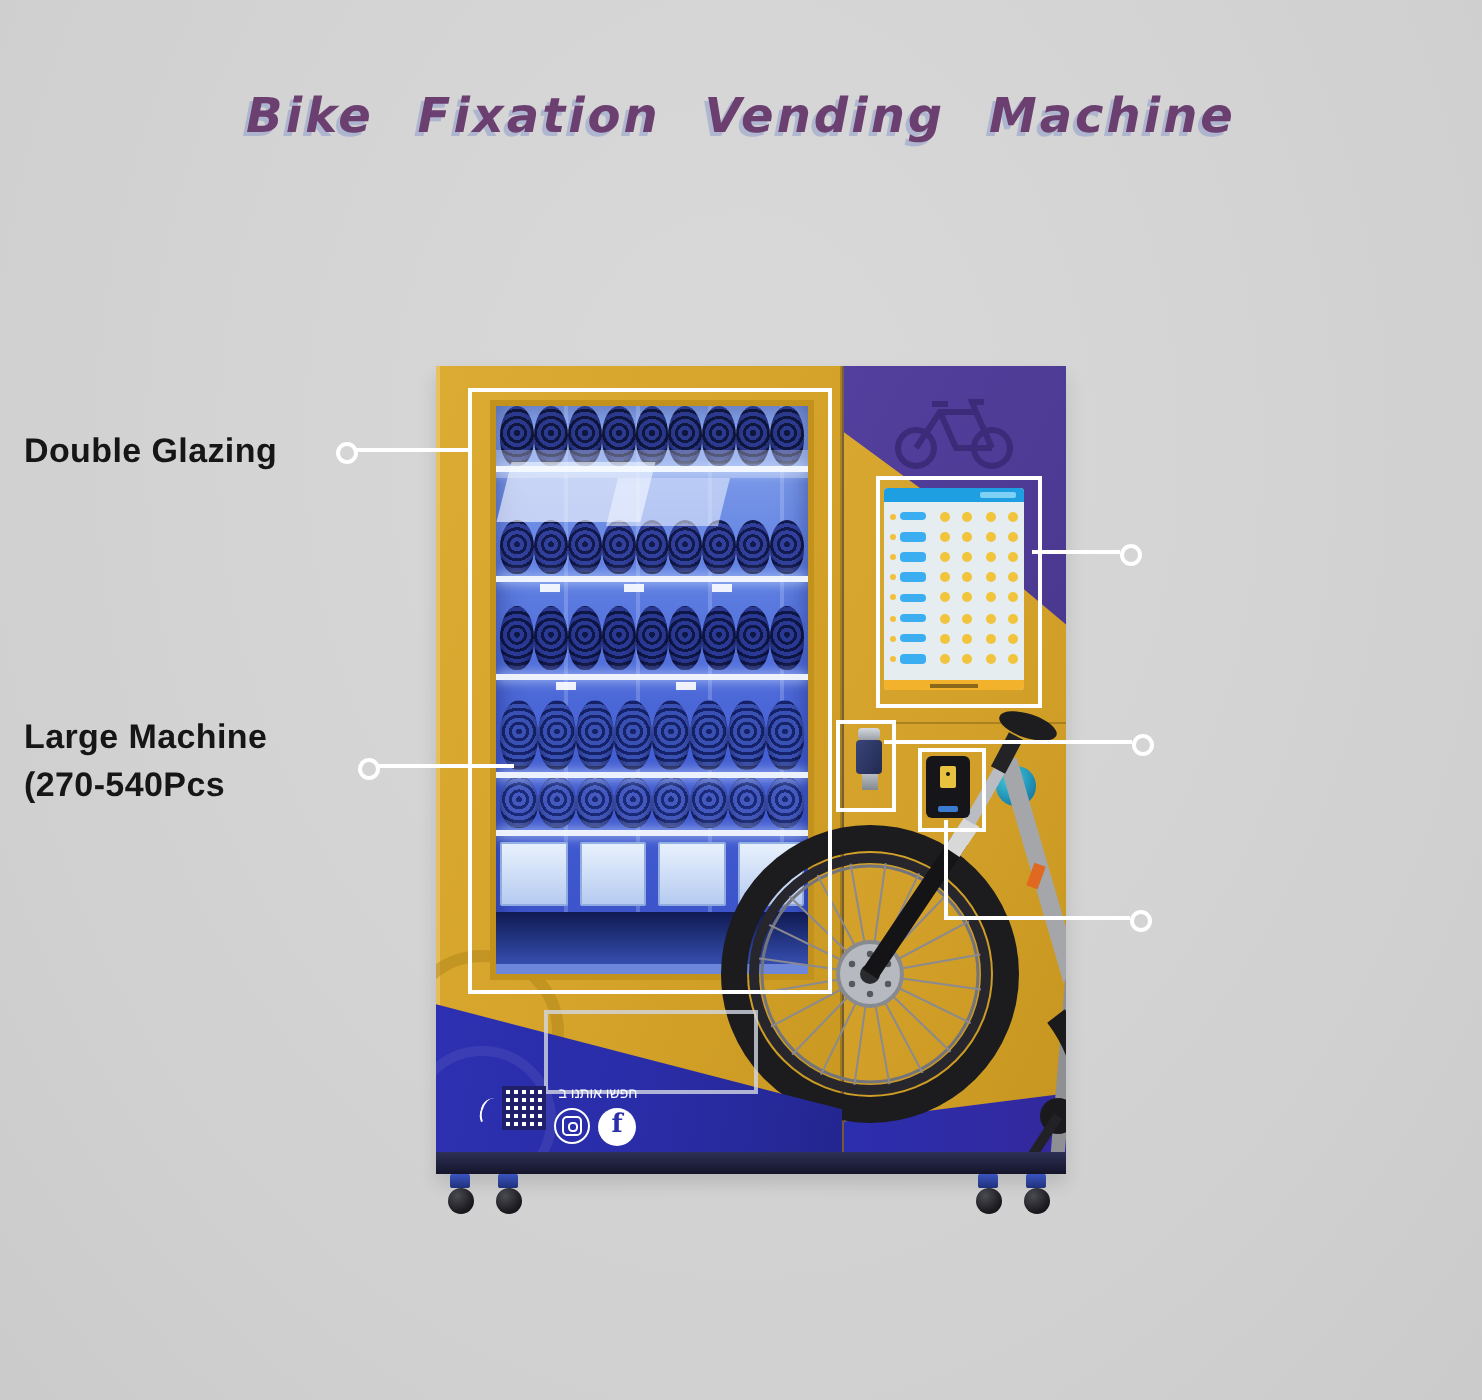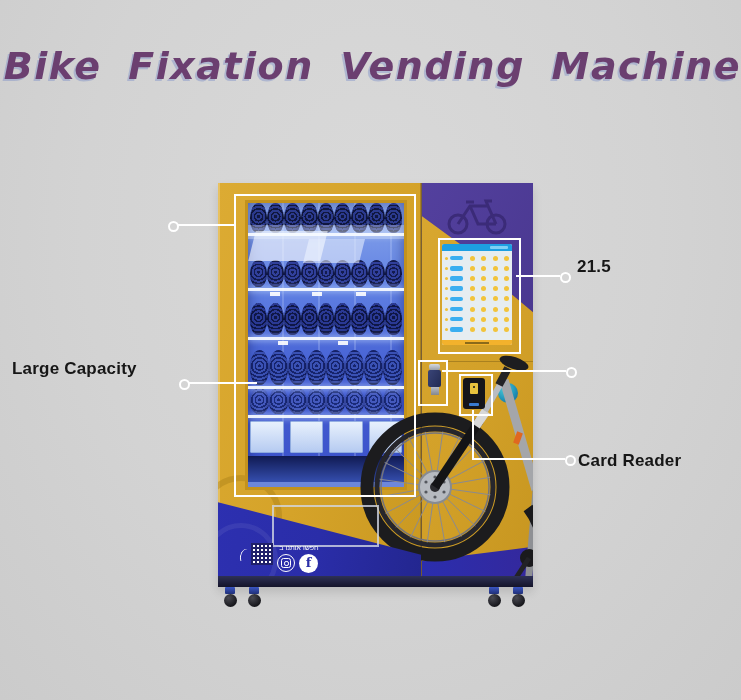--- a/index.html
+++ b/index.html
@@ -1,22 +1,22 @@
 <!DOCTYPE html>
 <html><head>
 <meta charset="utf-8">
 <style>
   html,body{margin:0;padding:0;background:#cfcfcf;}
   .stage{position:relative;width:741px;height:700px;overflow:hidden;
     background:radial-gradient(ellipse at 50% 32%, #d9d9d9 0%, #d3d3d3 55%, #cbcbcb 100%);
     font-family:"Liberation Sans", sans-serif;}
   
-  .title{position:absolute;left:0;top:44px;width:741px;text-align:right;
+  .title{position:absolute;left:0;top:44px;width:741px;text-align:center;
     font-family:"DejaVu Sans", sans-serif;font-style:italic;font-weight:bold;
-    font-size:38px;letter-spacing:1.5px;word-spacing:12px;color:#6b3f70;white-space:nowrap;
+    font-size:24px;letter-spacing:1.5px;word-spacing:12px;color:#6b3f70;white-space:nowrap;
     text-shadow:-2px 2px 0 rgba(104,126,198,.35);}
   
   .lbl{position:absolute;color:#161616;font-size:17px;font-weight:600;letter-spacing:.2px;line-height:23px;}
   .cline{position:absolute;background:#ffffff;z-index:40;}
   .cdot{position:absolute;width:7px;height:7px;border:2px solid #fff;border-radius:50%;background:transparent;z-index:41;}
   
   .machine{position:absolute;left:218px;top:183px;width:315px;height:404px;overflow:hidden;
     box-shadow:0 5px 9px rgba(0,0,0,.12);}
   .door{position:absolute;left:0;top:0;width:203px;height:404px;
     background:linear-gradient(110deg,#dcab33 0%,#d5a329 55%,#c99821 100%);
@@ -343,39 +343,39 @@
       <line x1="159" y1="45" x2="168" y2="28" stroke="#232326" stroke-width="8"></line>
       <ellipse cx="174" cy="23" rx="15" ry="6" fill="#1d1d20" transform="rotate(18 174 23)"></ellipse>
       <rect x="175" y="92" width="6" height="12" fill="#e06820" transform="rotate(20 178 98)"></rect>
       <circle cx="189" cy="218" r="9" fill="#1a1a1c"></circle>
       <line x1="189" y1="218" x2="176" y2="238" stroke="#222226" stroke-width="5"></line>
     </svg>
 
     <div class="base"></div>
   </div>
 
+  <div class="lbl" style="left:12px;top:214px">Double Glazing</div>
   <div class="cdot" style="left:168px;top:221px"></div>
   <div class="cline" style="left:177px;top:224px;width:57px;height:2px"></div>
 
   <div class="lbl" style="left:12px;top:357px;line-height:24px">
-    <div>Large Capacity</div>
+    <div>Large Machine</div>
+    <div>(270-540Pcs</div>
   </div>
   <div class="cdot" style="left:179px;top:379px"></div>
   <div class="cline" style="left:188px;top:382px;width:69px;height:2px"></div>
 
   <div class="lbl" style="left:577px;top:255px;line-height:23px">
-    <div>21.5</div>
   </div>
   <div class="cdot" style="left:560px;top:272px"></div>
   <div class="cline" style="left:516px;top:275px;width:44px;height:2px"></div>
 
   <div class="cdot" style="left:566px;top:367px"></div>
   <div class="cline" style="left:442px;top:370px;width:124px;height:2px"></div>
 
-  <div class="lbl" style="left:578px;top:449px">Card Reader</div>
   <div class="cdot" style="left:565px;top:455px"></div>
   <div class="cline" style="left:472px;top:410px;width:2px;height:50px"></div>
   <div class="cline" style="left:472px;top:458px;width:93px;height:2px"></div>
 
 <div class="caster" style="left: 222px;">
       <div class="cbracket"></div>
       <div class="cwheel"></div>
     </div>
     <div class="caster" style="left: 246px;">
       <div class="cbracket"></div>

